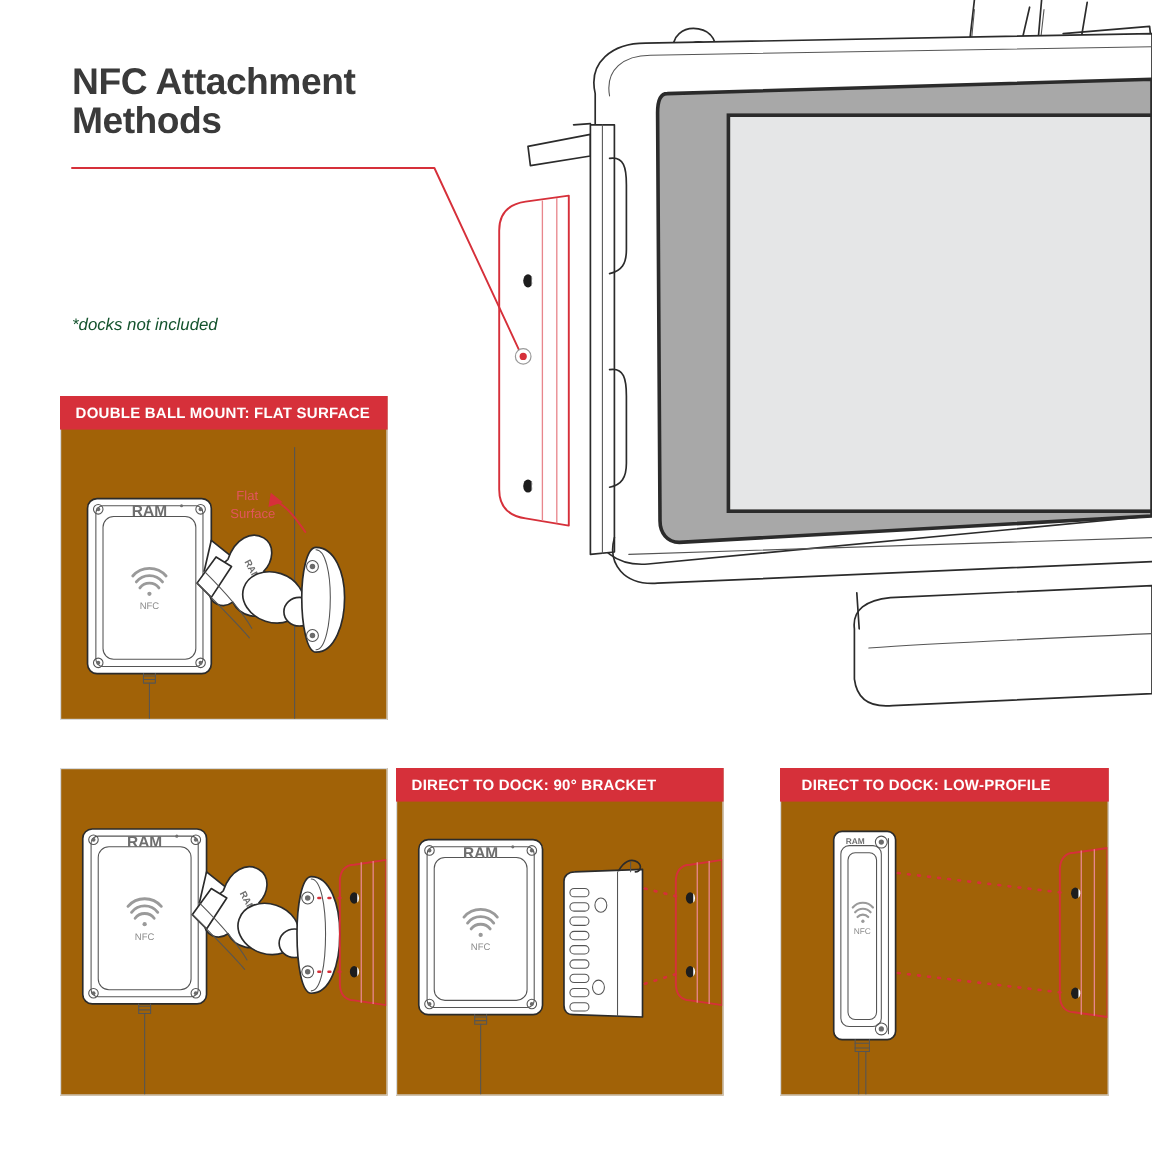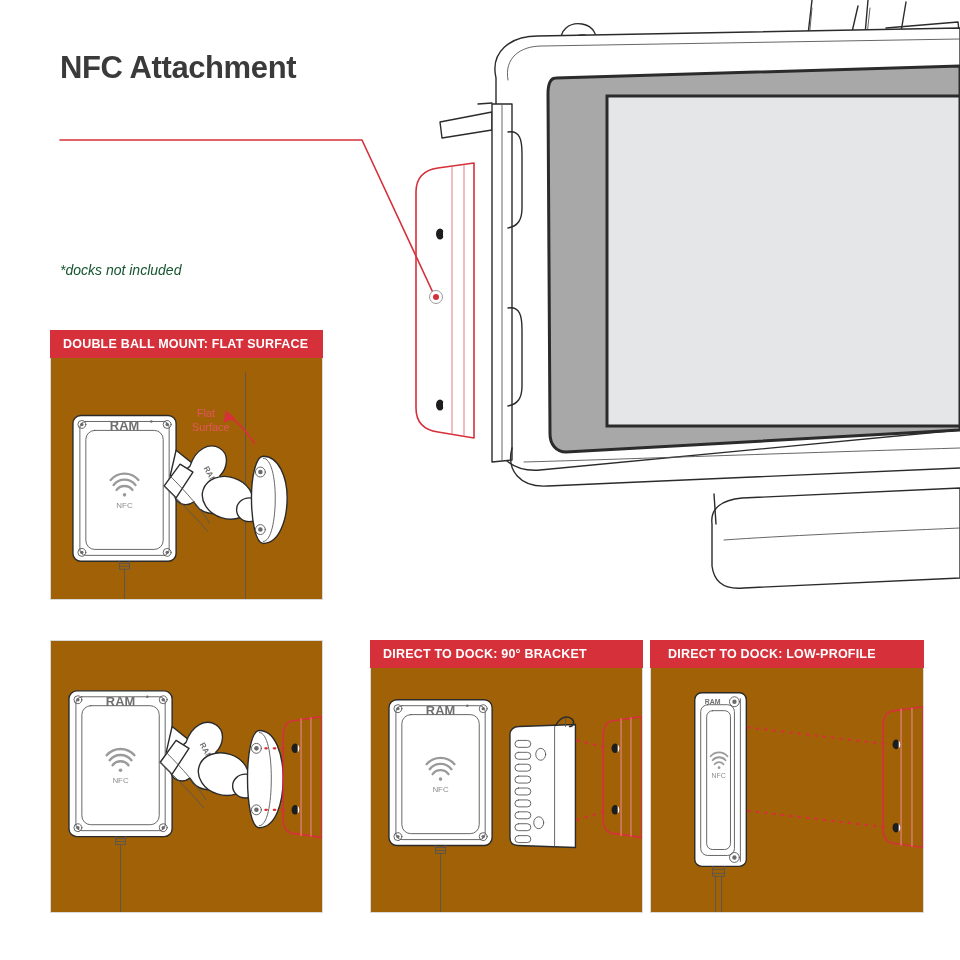--- a/index.html
+++ b/index.html
@@ -42,21 +42,21 @@
     height:28px;
     text-transform:uppercase;
     white-space:nowrap;
   }
   .panel-body{position:absolute;left:0;top:28px;right:0;bottom:0;overflow:hidden;}
 
   #panel-1{left:50px;top:330px;width:273px;height:270px;}
   #panel-1 .panel-head{width:273px;}
   #panel-2{left:50px;top:640px;width:273px;height:273px;}
   #panel-2 .panel-head{width:273px;}
-  #panel-3{left:370px;top:640px;width:273px;height:273px;}
+  #panel-3{left:330px;top:640px;width:273px;height:273px;}
   #panel-3 .panel-head{width:273px;}
   #panel-4{left:650px;top:640px;width:274px;height:273px;}
   #panel-4 .panel-head{width:274px;padding-left:18px;}
 
   .cell-svg{display:block;width:100%;height:100%;}
 
   .nfc-label{font-family:"Liberation Sans",sans-serif;fill:#8d8d8d;}
   .ram-label{font-family:"Liberation Sans",sans-serif;fill:#6f6f6f;font-weight:bold;}
   .callout-text{font-family:"Liberation Sans",sans-serif;fill:#e2555c;font-size:11px;}
   .ln{fill:none;stroke:#2b2b2b;stroke-width:1.4;stroke-linecap:round;stroke-linejoin:round;}
@@ -66,20 +66,21 @@
   .red-ln-soft{fill:none;stroke:#e8868c;stroke-width:1.1;}
   .red-dot-ln{fill:none;stroke:#d6303a;stroke-width:2.2;stroke-linecap:round;stroke-dasharray:1.5 7;}
 </style>
 </head>
 <body>
 
 <div class="root">
 
   <div class="title">
     <div>NFC Attachment</div>
+    <div>Methods</div>
   </div>
 
   <div class="footnote">*docks not included</div>
 
   <svg class="leader" viewBox="0 0 960 960">
     <path class="red-ln" d="M60 140 L362 140 L435 297"></path>
     <circle cx="436" cy="297" r="6.5" fill="#ffffff" stroke="#9a9a9a" stroke-width="1"></circle>
     <circle cx="436" cy="297" r="3" fill="#d6303a"></circle>
   </svg>
 

